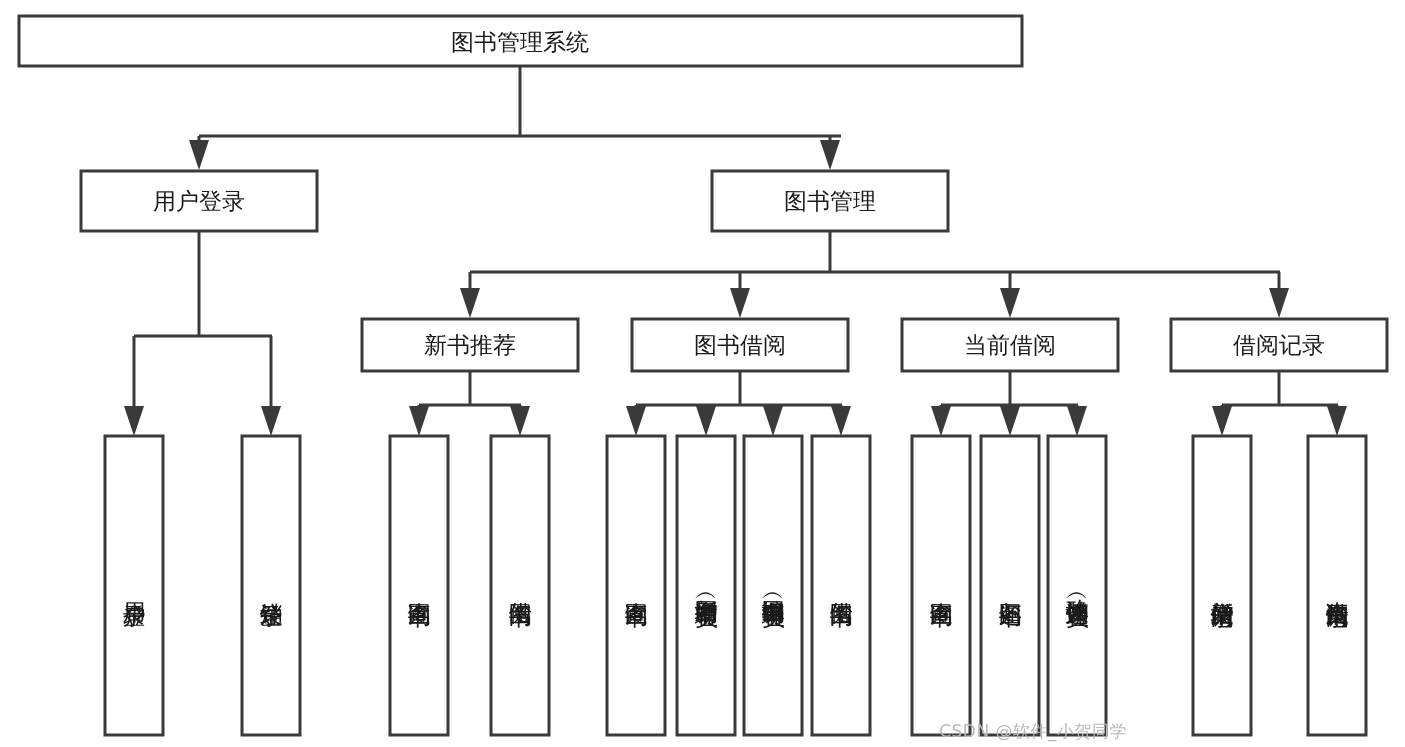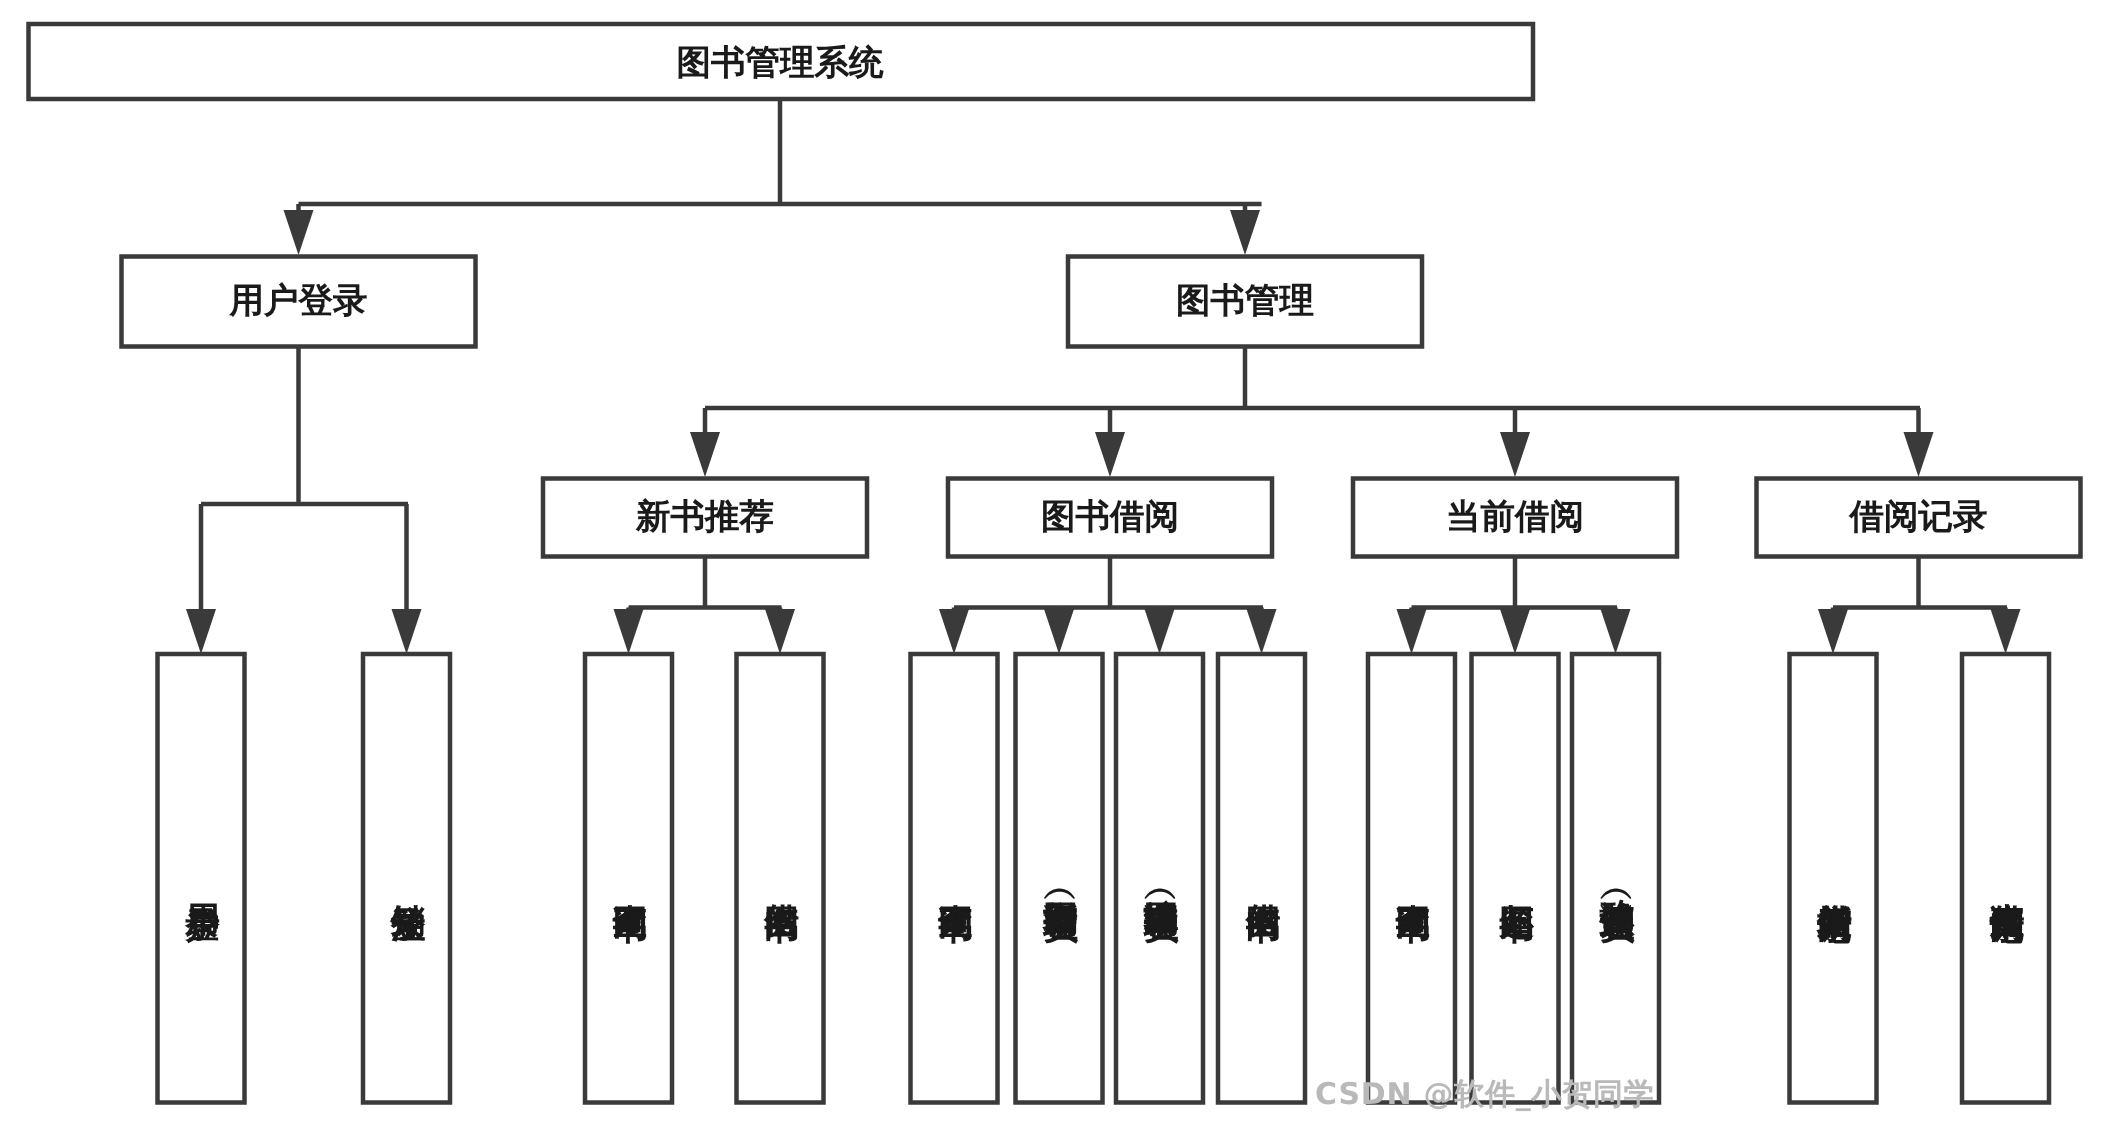--- a/index.html
+++ b/index.html
@@ -11,21 +11,20 @@
     width: 1405px;
     height: 747px;
     font-family: "DejaVu Sans", "Liberation Sans", sans-serif;
     overflow: hidden;
     position: relative;
   }
   #diagram-root {
     position: relative;
     width: 1127px;
     height: 747px;
-    font-weight: bold;
   }
   svg.diagram-svg {
     position: absolute;
     left: 0;
     top: 0;
     width: 1405px;
     height: 747px;
   }
   .node-box {
     fill: #ffffff;
@@ -60,24 +59,24 @@
     font-family: "DejaVu Sans", "Liberation Sans", sans-serif;
     font-size: 23px;
     line-height: 1.02;
     color: #1a1a1a;
     letter-spacing: 1px;
     white-space: nowrap;
     pointer-events: none;
   }
   .watermark {
     position: absolute;
-    right: 24px;
+    right: 0;
     bottom: 4px;
     font-family: "DejaVu Sans", "Liberation Sans", sans-serif;
-    font-size: 20px;
+    font-size: 17px;
     color: #b9b9b9;
     letter-spacing: 0.5px;
     white-space: nowrap;
     margin-top: 40px;
   }
 </style>
 </head>
 <body>
 
 <div id="diagram-root">

